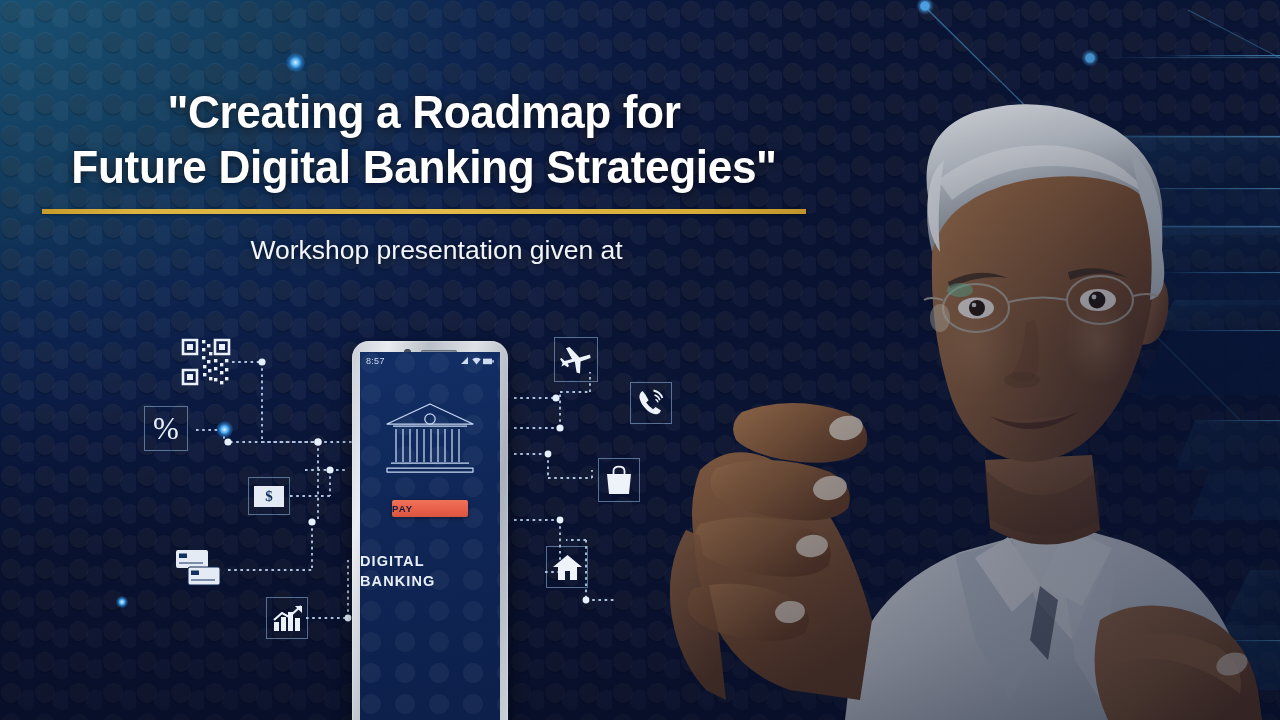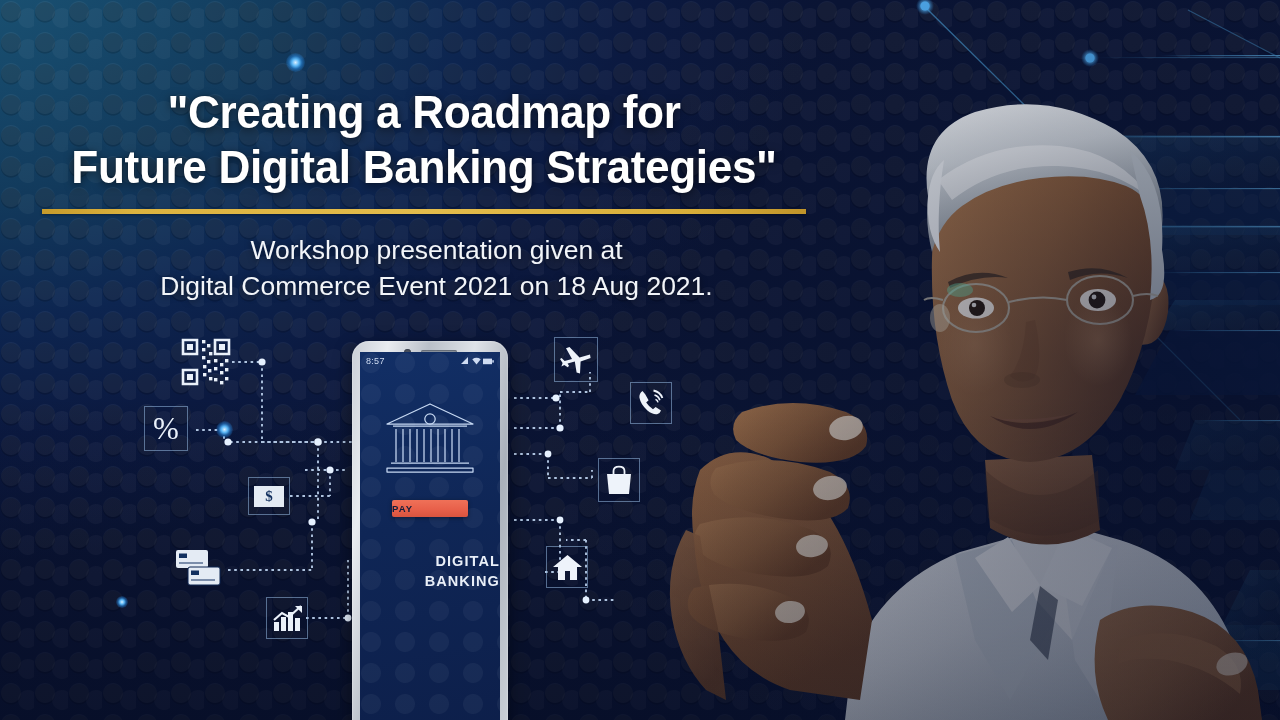--- a/index.html
+++ b/index.html
@@ -112,21 +112,21 @@
   .ph-bank { position:absolute; left:50%; top:48px; transform:translateX(-50%); }
   .ph-pay {
     position:absolute; left:50%; top:148px; transform:translateX(-50%);
     width:76px; height:17px; border-radius:2px;
     background:linear-gradient(to bottom,#ef7158 0%,#e8604a 55%,#d9543f 100%);
     display:flex; align-items:center; justify-content:flex-start;
     color:#101c3c; font-size:9.5px; font-weight:bold; letter-spacing:1.1px;
     box-shadow:0 1px 4px rgba(0,0,0,.4);
   }
   .ph-label {
-    position:absolute; left:0; top:200px; width:100%; text-align:right;
+    position:absolute; left:0; top:200px; width:100%; text-align:left;
     color:#e9eff8; font-size:14.5px; font-weight:bold; letter-spacing:1.1px; line-height:1.35;
   }
   .ph-label span { display:block; }
 
   .ph-nav {
     position:absolute; left:0; bottom:-18px; width:100%; height:18px;
     display:flex; align-items:center; justify-content:space-around; padding:0 14px;
   }
   .nv { color:#8d949f; }
 
@@ -306,21 +306,20 @@
 
   <div class="headline">
     <span class="l1">"Creating a Roadmap for</span>
     <span class="l2">Future Digital Banking Strategies"</span>
   </div>
 
   <div class="rule"></div>
 
   <div class="subhead">
     <span>Workshop presentation given at</span>
-    <span>Digital Commerce Event 2021 on 18 Aug 2021.</span>
   </div>
 
   <svg class="geo" width="1280" height="720" viewBox="0 0 1280 720">
     <g stroke="#bcd2ee" stroke-width="1.9" stroke-dasharray="2.6 3.6" fill="none" opacity=".92">
 
       <path d="M232 362 H262"></path>
       <path d="M262 362 V442"></path>
       <path d="M262 442 H316"></path>
 
       <path d="M196 430 H224"></path>

